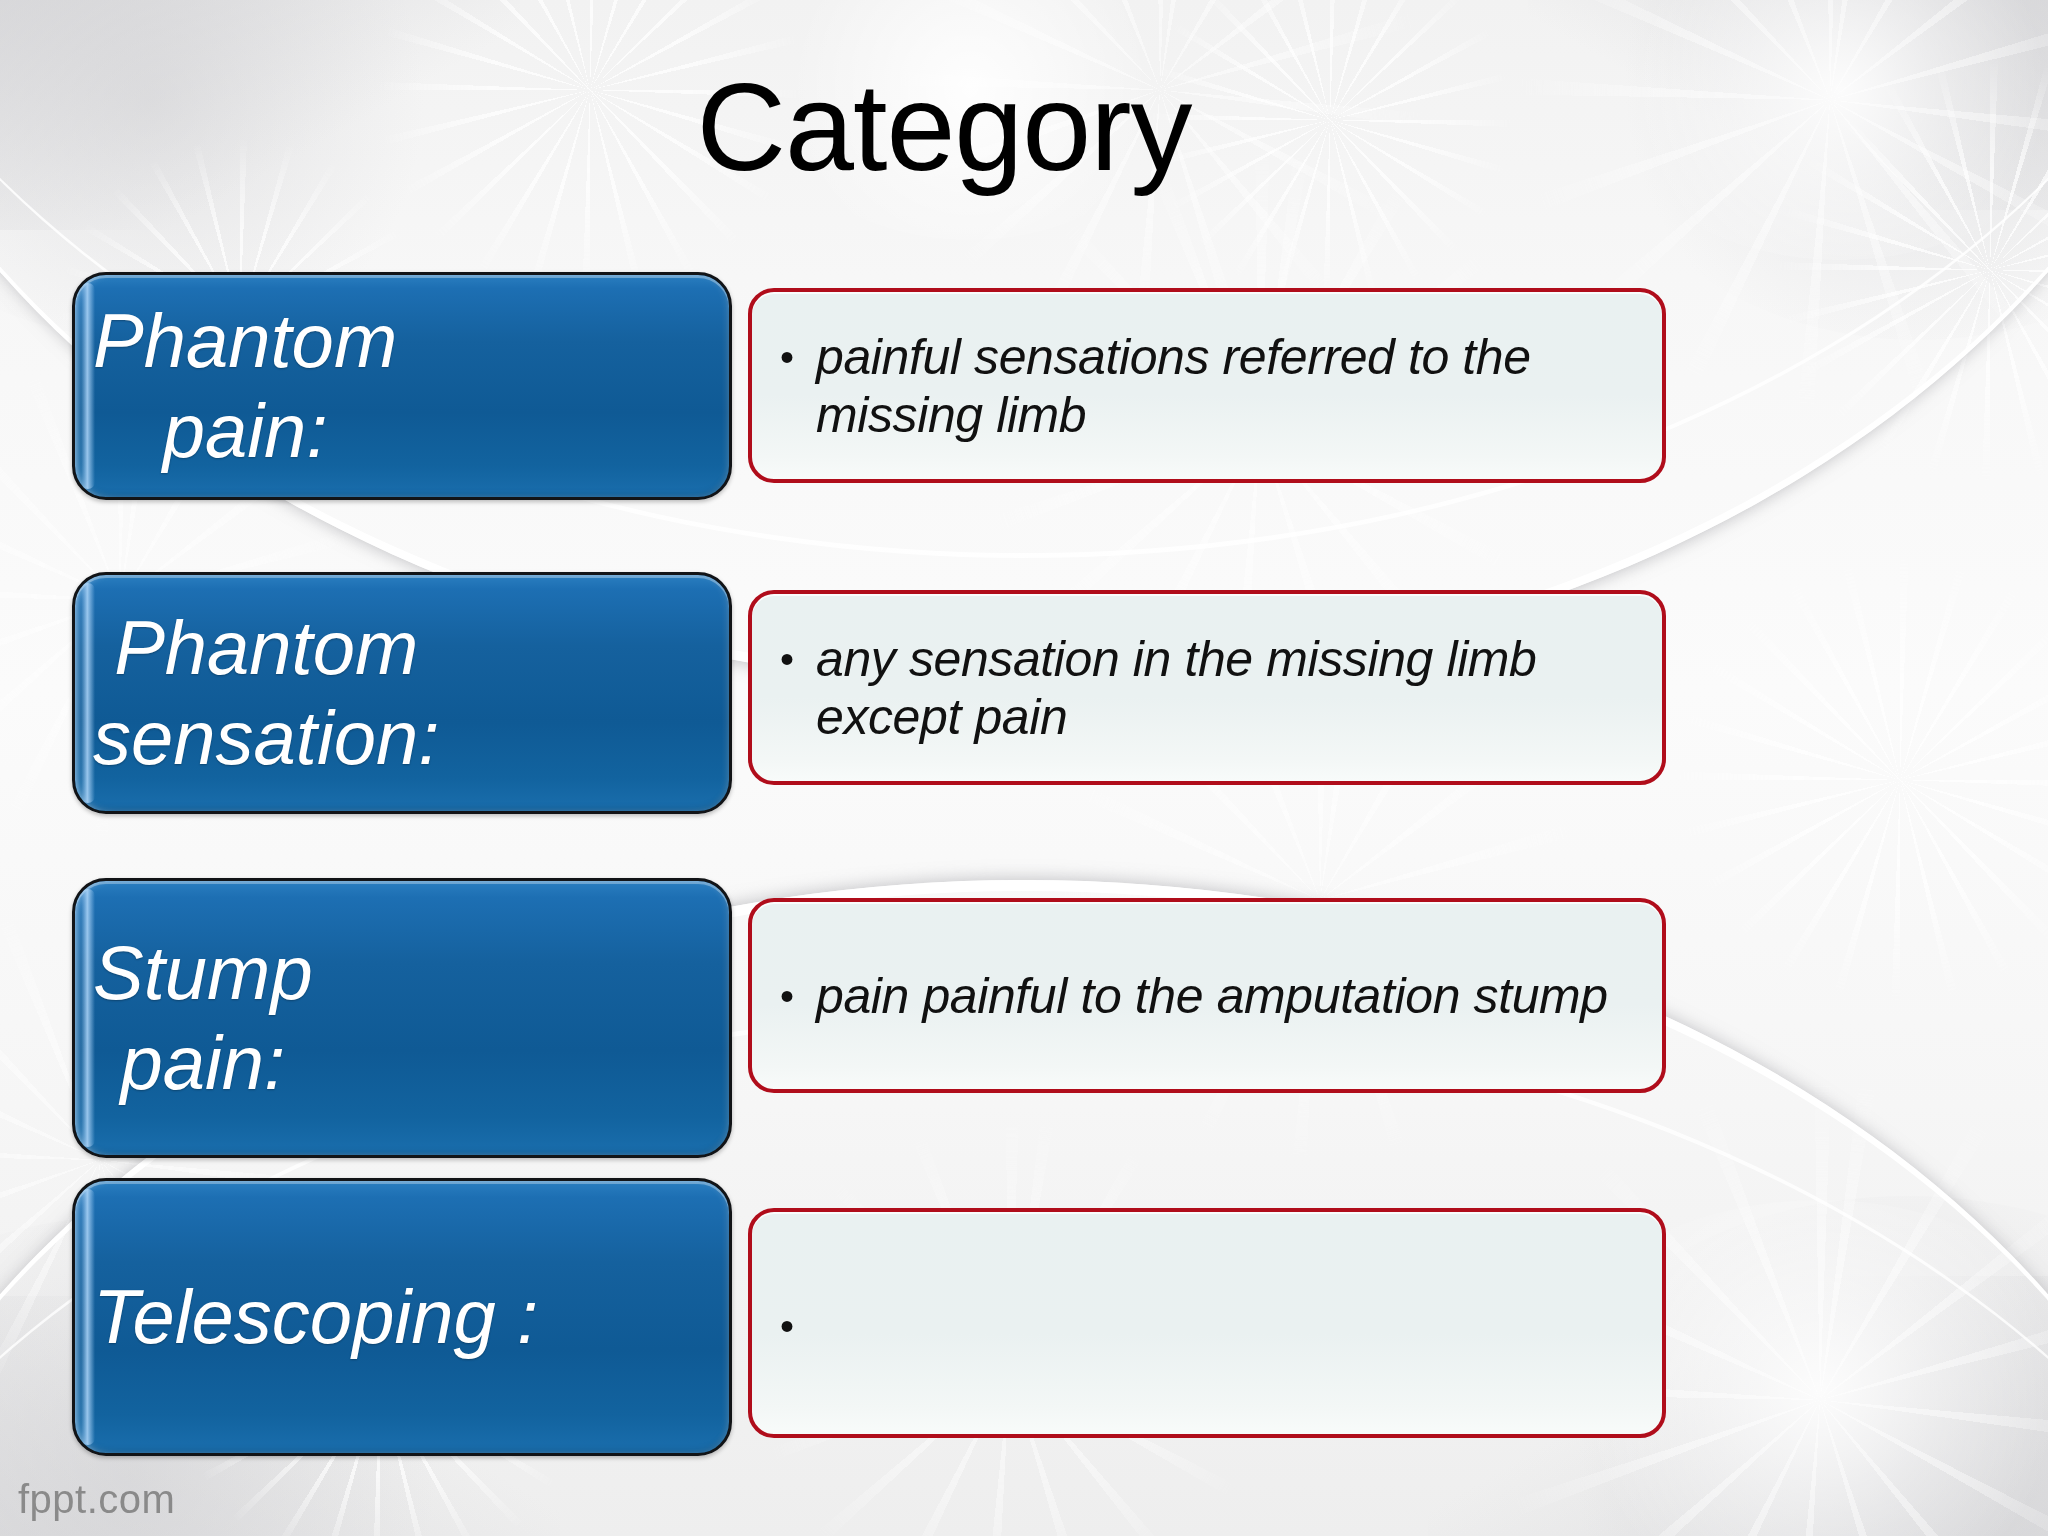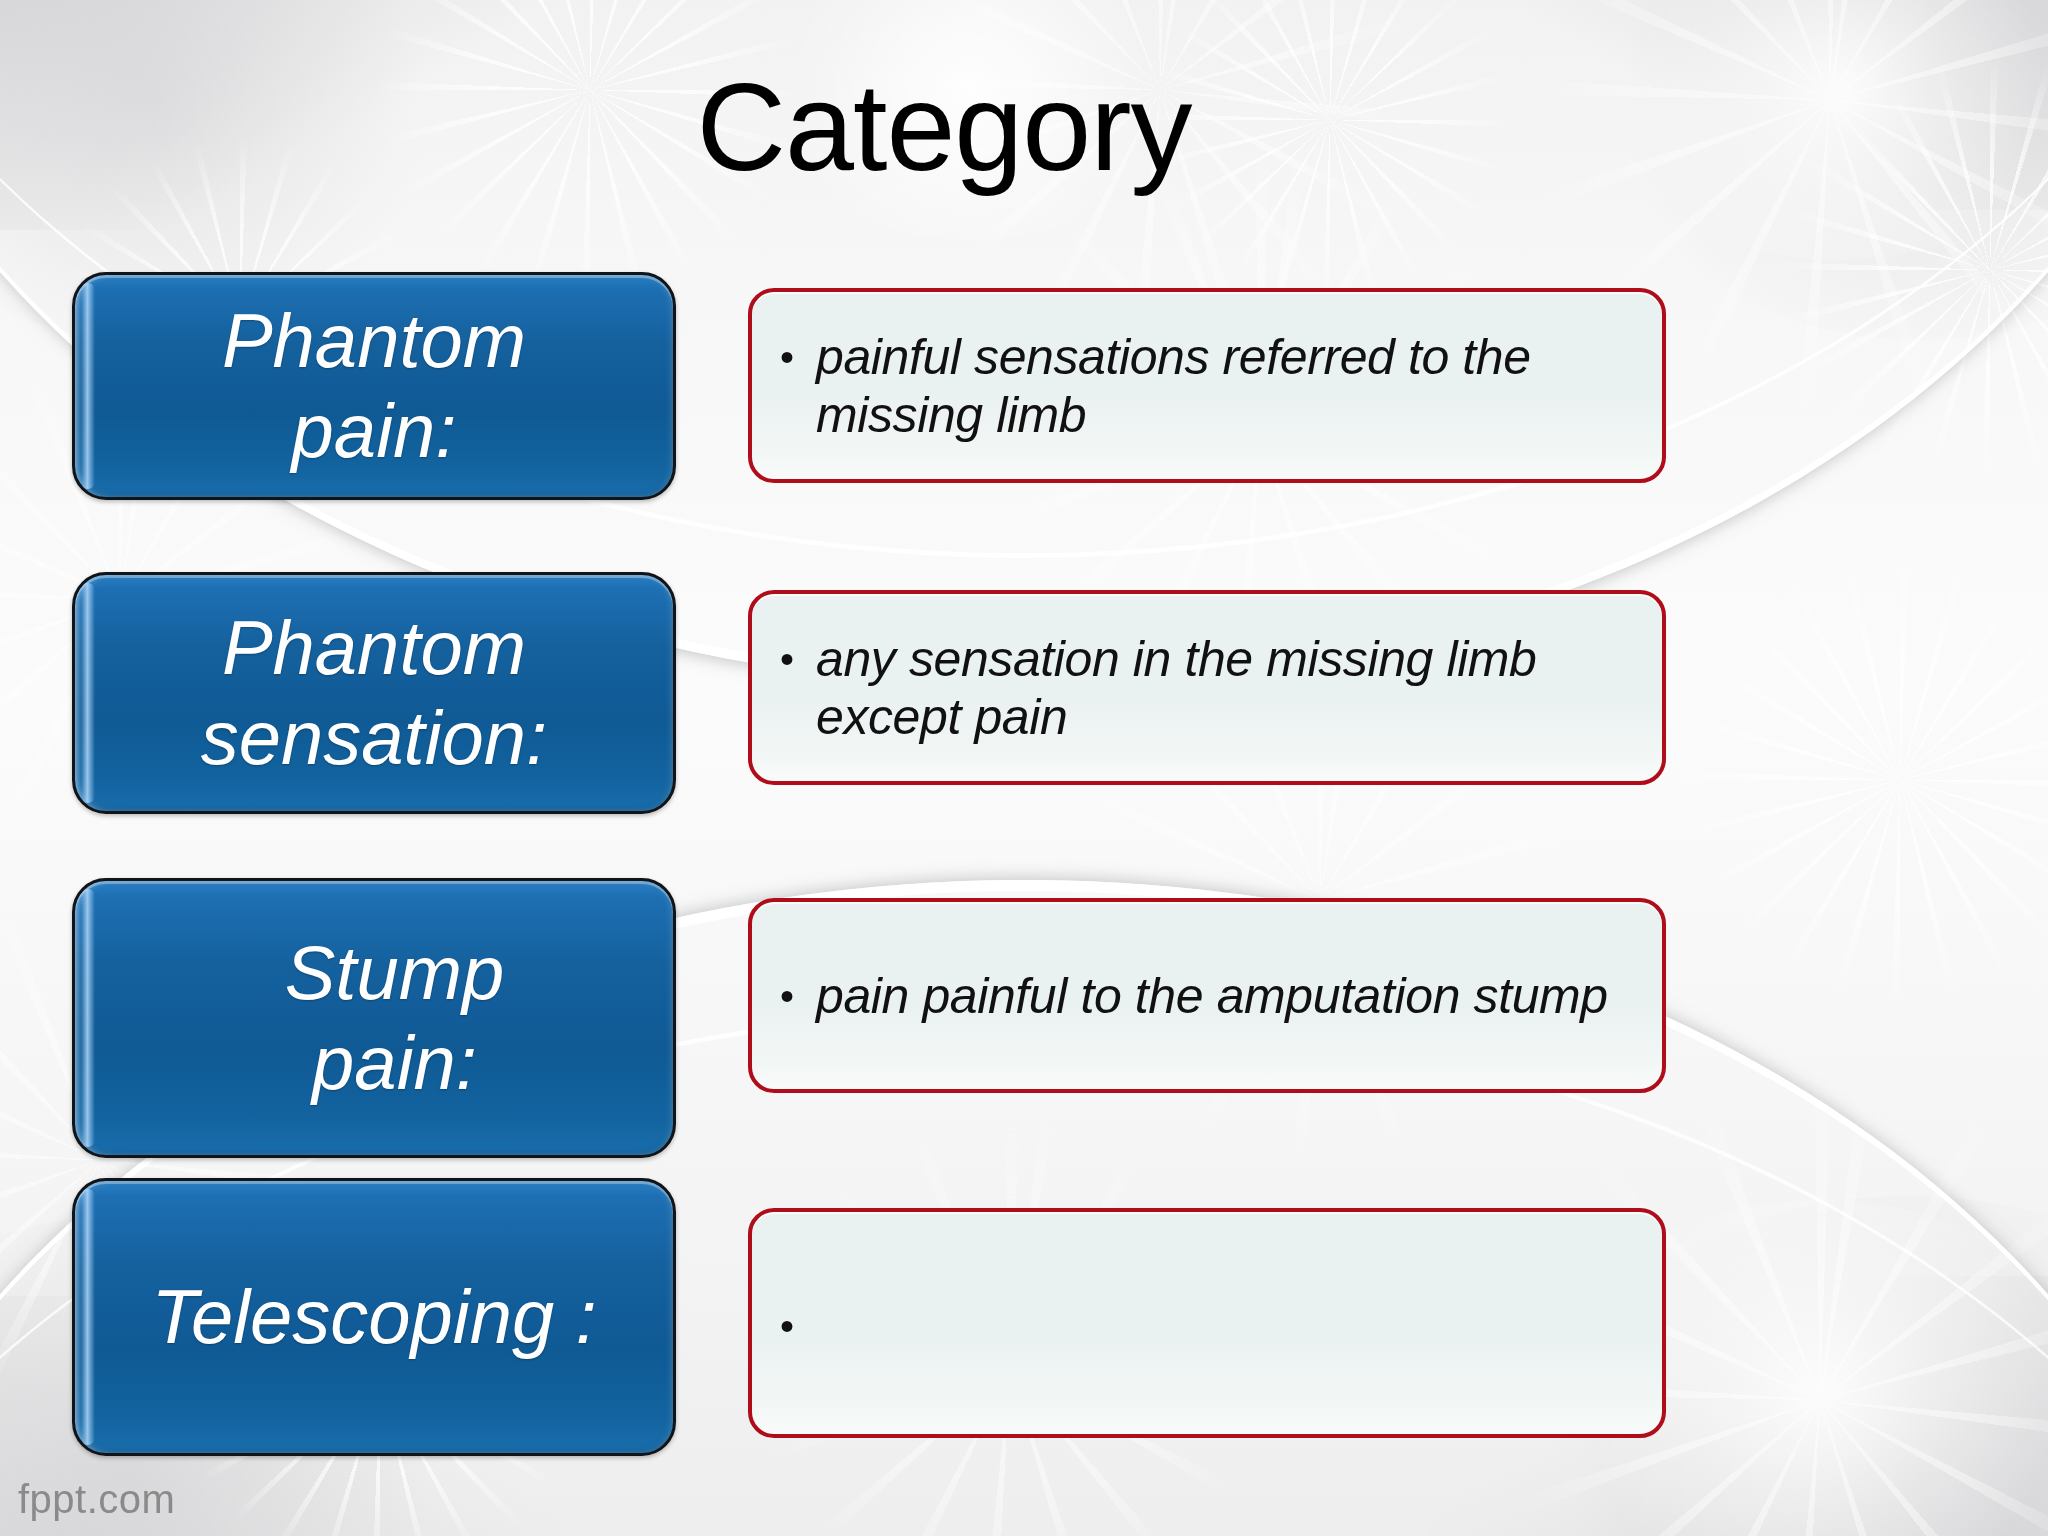--- a/index.html
+++ b/index.html
@@ -139,39 +139,39 @@
   .row {
     position: absolute;
     left: 0;
     width: 2048px;
   }
 
   
   .chip {
     position: absolute;
     left: 72px;
-    width: 604px;
+    width: 660px;
     border-radius: 34px;
     background: linear-gradient(180deg,
         #2a7ec0 0%,
         #1d6fb3 6%,
         #15619e 30%,
         #0f5a95 62%,
         #12639f 86%,
         #1a6ead 100%);
     border: 3px solid #121417;
     box-shadow:
        inset 0 3px 0 0 rgba(255,255,255,.30),
        inset 7px 0 10px -6px rgba(190,226,255,.95),
        inset -4px 0 8px -5px rgba(255,255,255,.35),
        inset 0 -4px 8px -4px rgba(0,0,0,.30),
        0 2px 4px rgba(0,0,0,.25);
     display: flex;
     align-items: center;
-    justify-content: center;
+    justify-content: flex-start;
     box-sizing: border-box;
     z-index: 6;
   }
   .chip-inner-hi {
     position:absolute;
     left:6px; top:8px; bottom:8px;
     width:14px;
     border-radius:14px;
     background: linear-gradient(90deg, rgba(255,255,255,.0) 0%, rgba(176,215,250,.85) 45%, rgba(255,255,255,.0) 100%);
     pointer-events:none;
@@ -311,21 +311,21 @@
       </div>
     </div>
 
     <div class="row">
       <div class="callout" style="top:898px; height:195px;">
         <div class="bullet-list">
           <span class="bullet-dot">•</span>
           <span class="bullet-text">pain painful to the amputation  stump</span>
         </div>
       </div>
-      <div class="chip" style="top:878px; height:280px;padding-left:41px;">
+      <div class="chip" style="top:878px; height:280px;">
         <span class="chip-inner-hi"></span>
         <span class="chip-label">Stump
 pain:</span>
       </div>
     </div>
 
     <div class="row">
       <div class="callout" style="top:1208px; height:230px;">
         <div class="bullet-list">
           <span class="bullet-dot">•</span>

